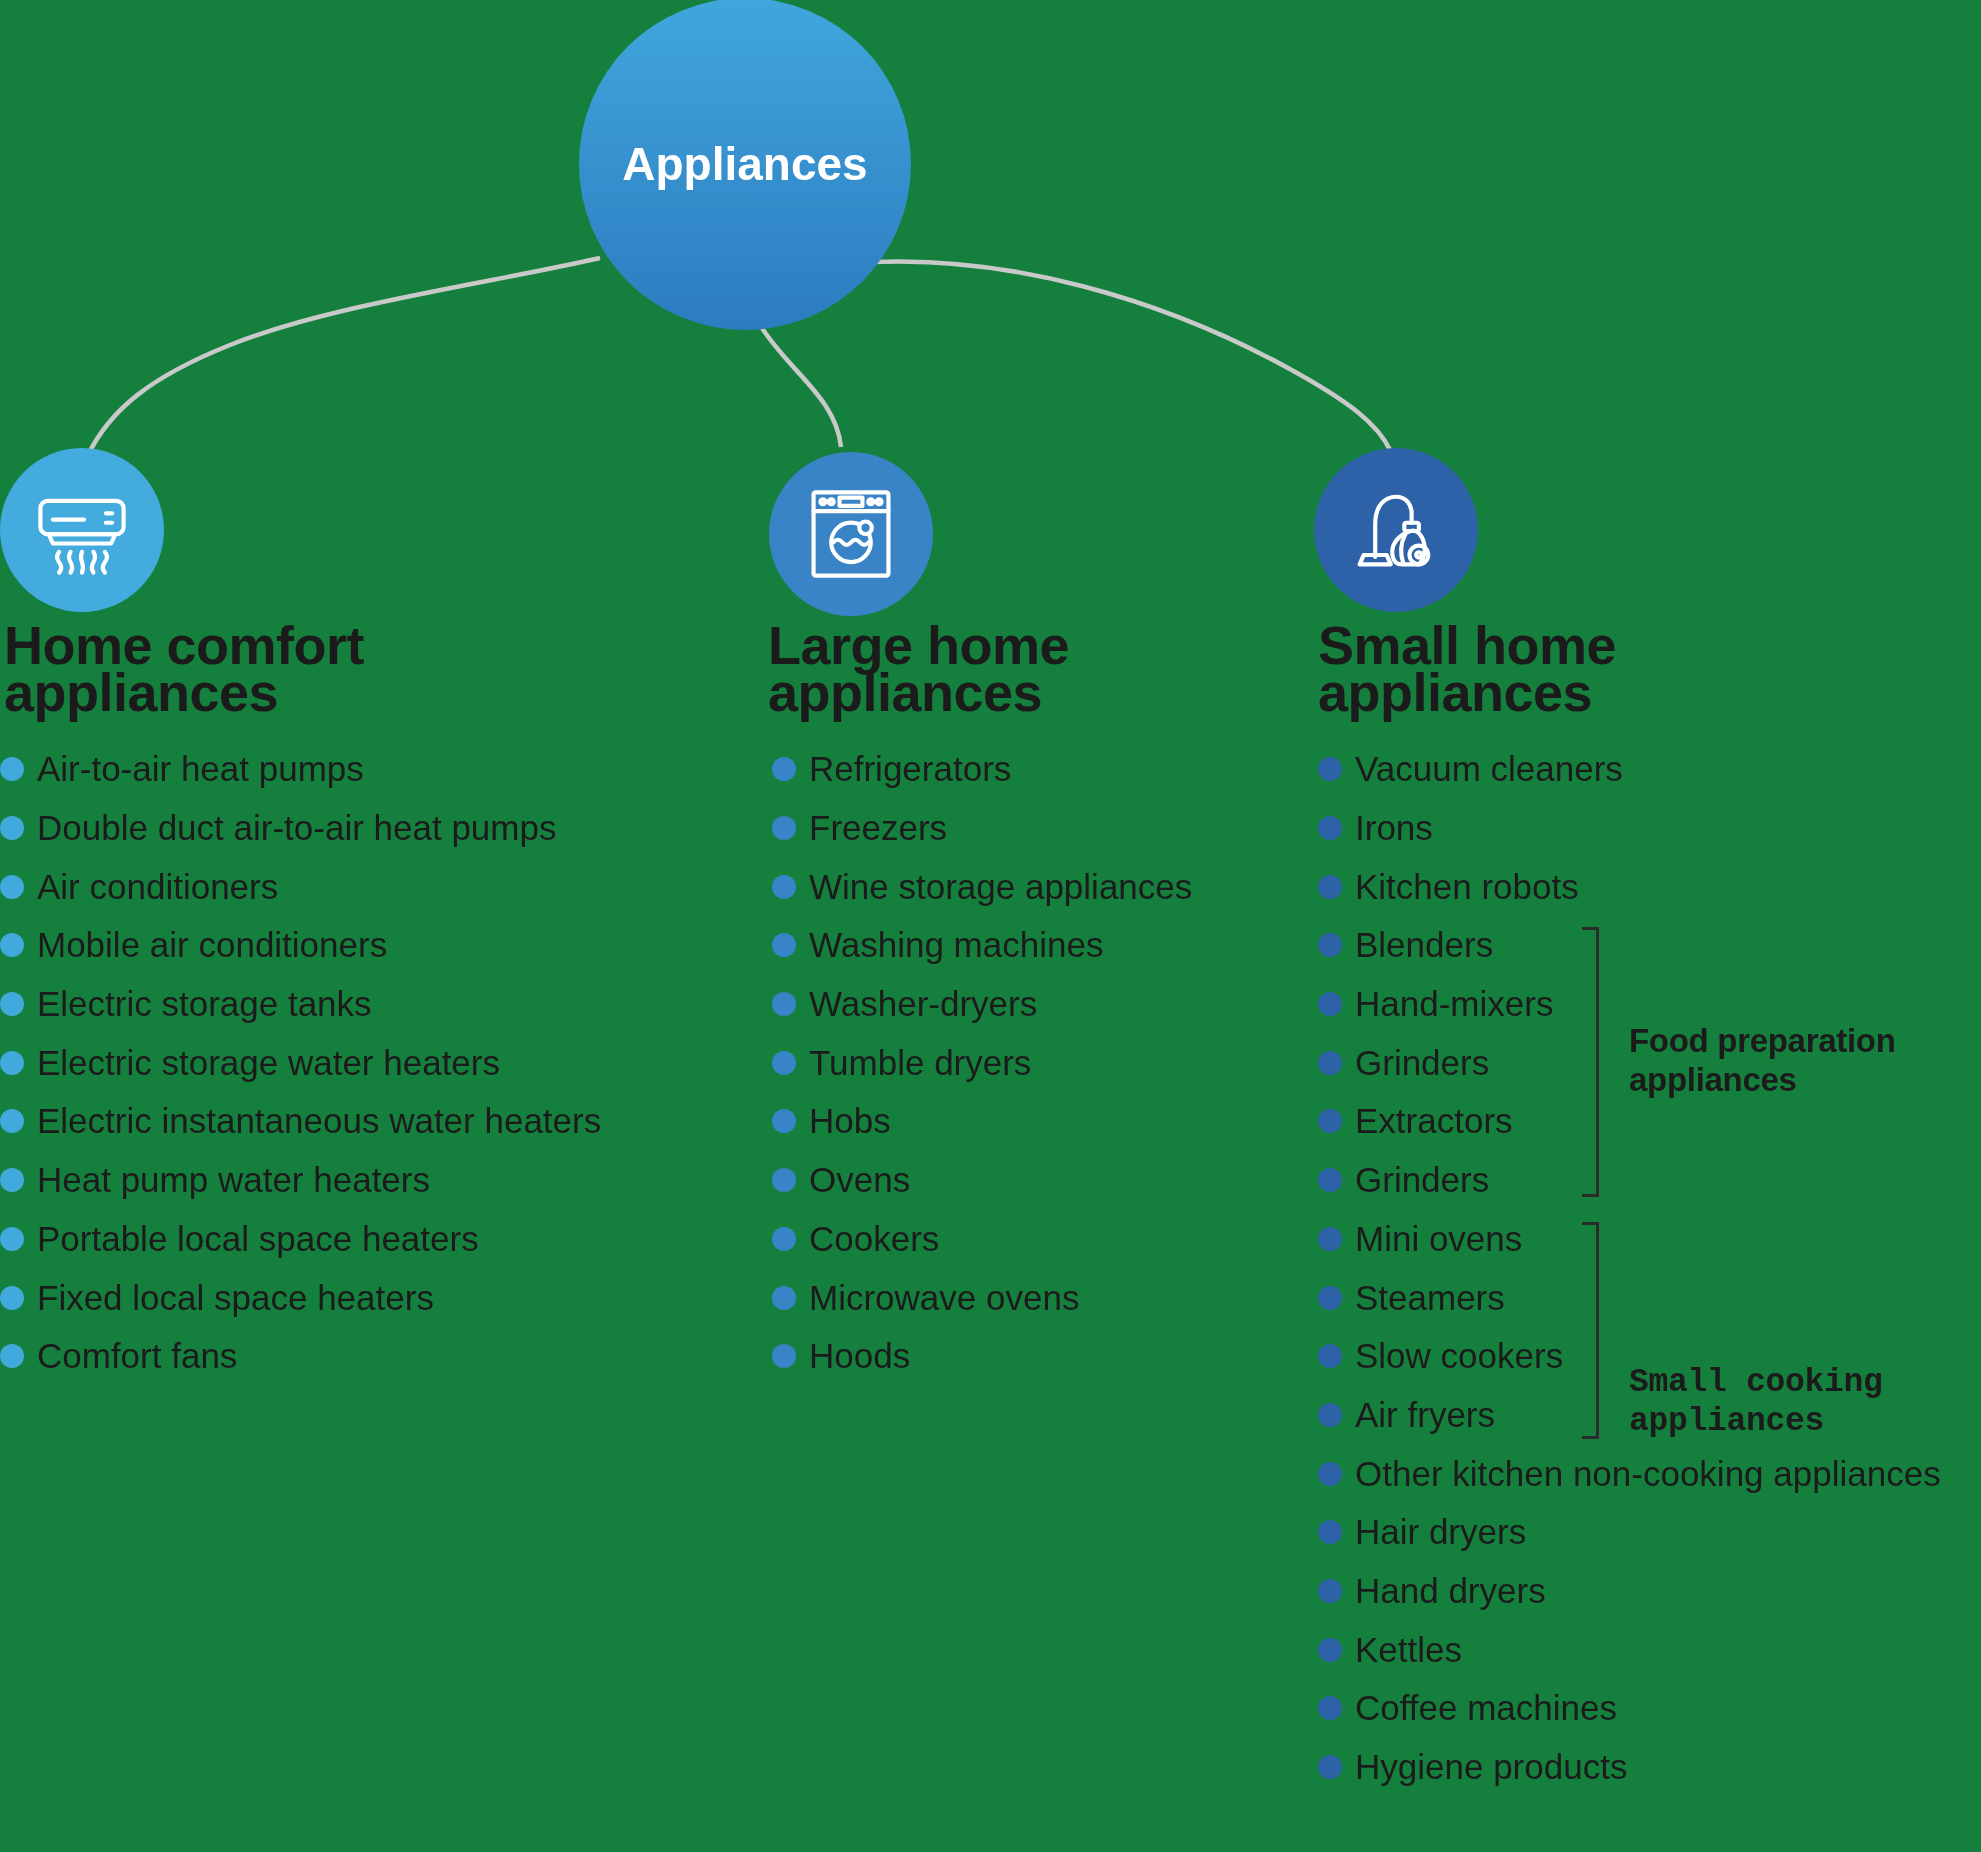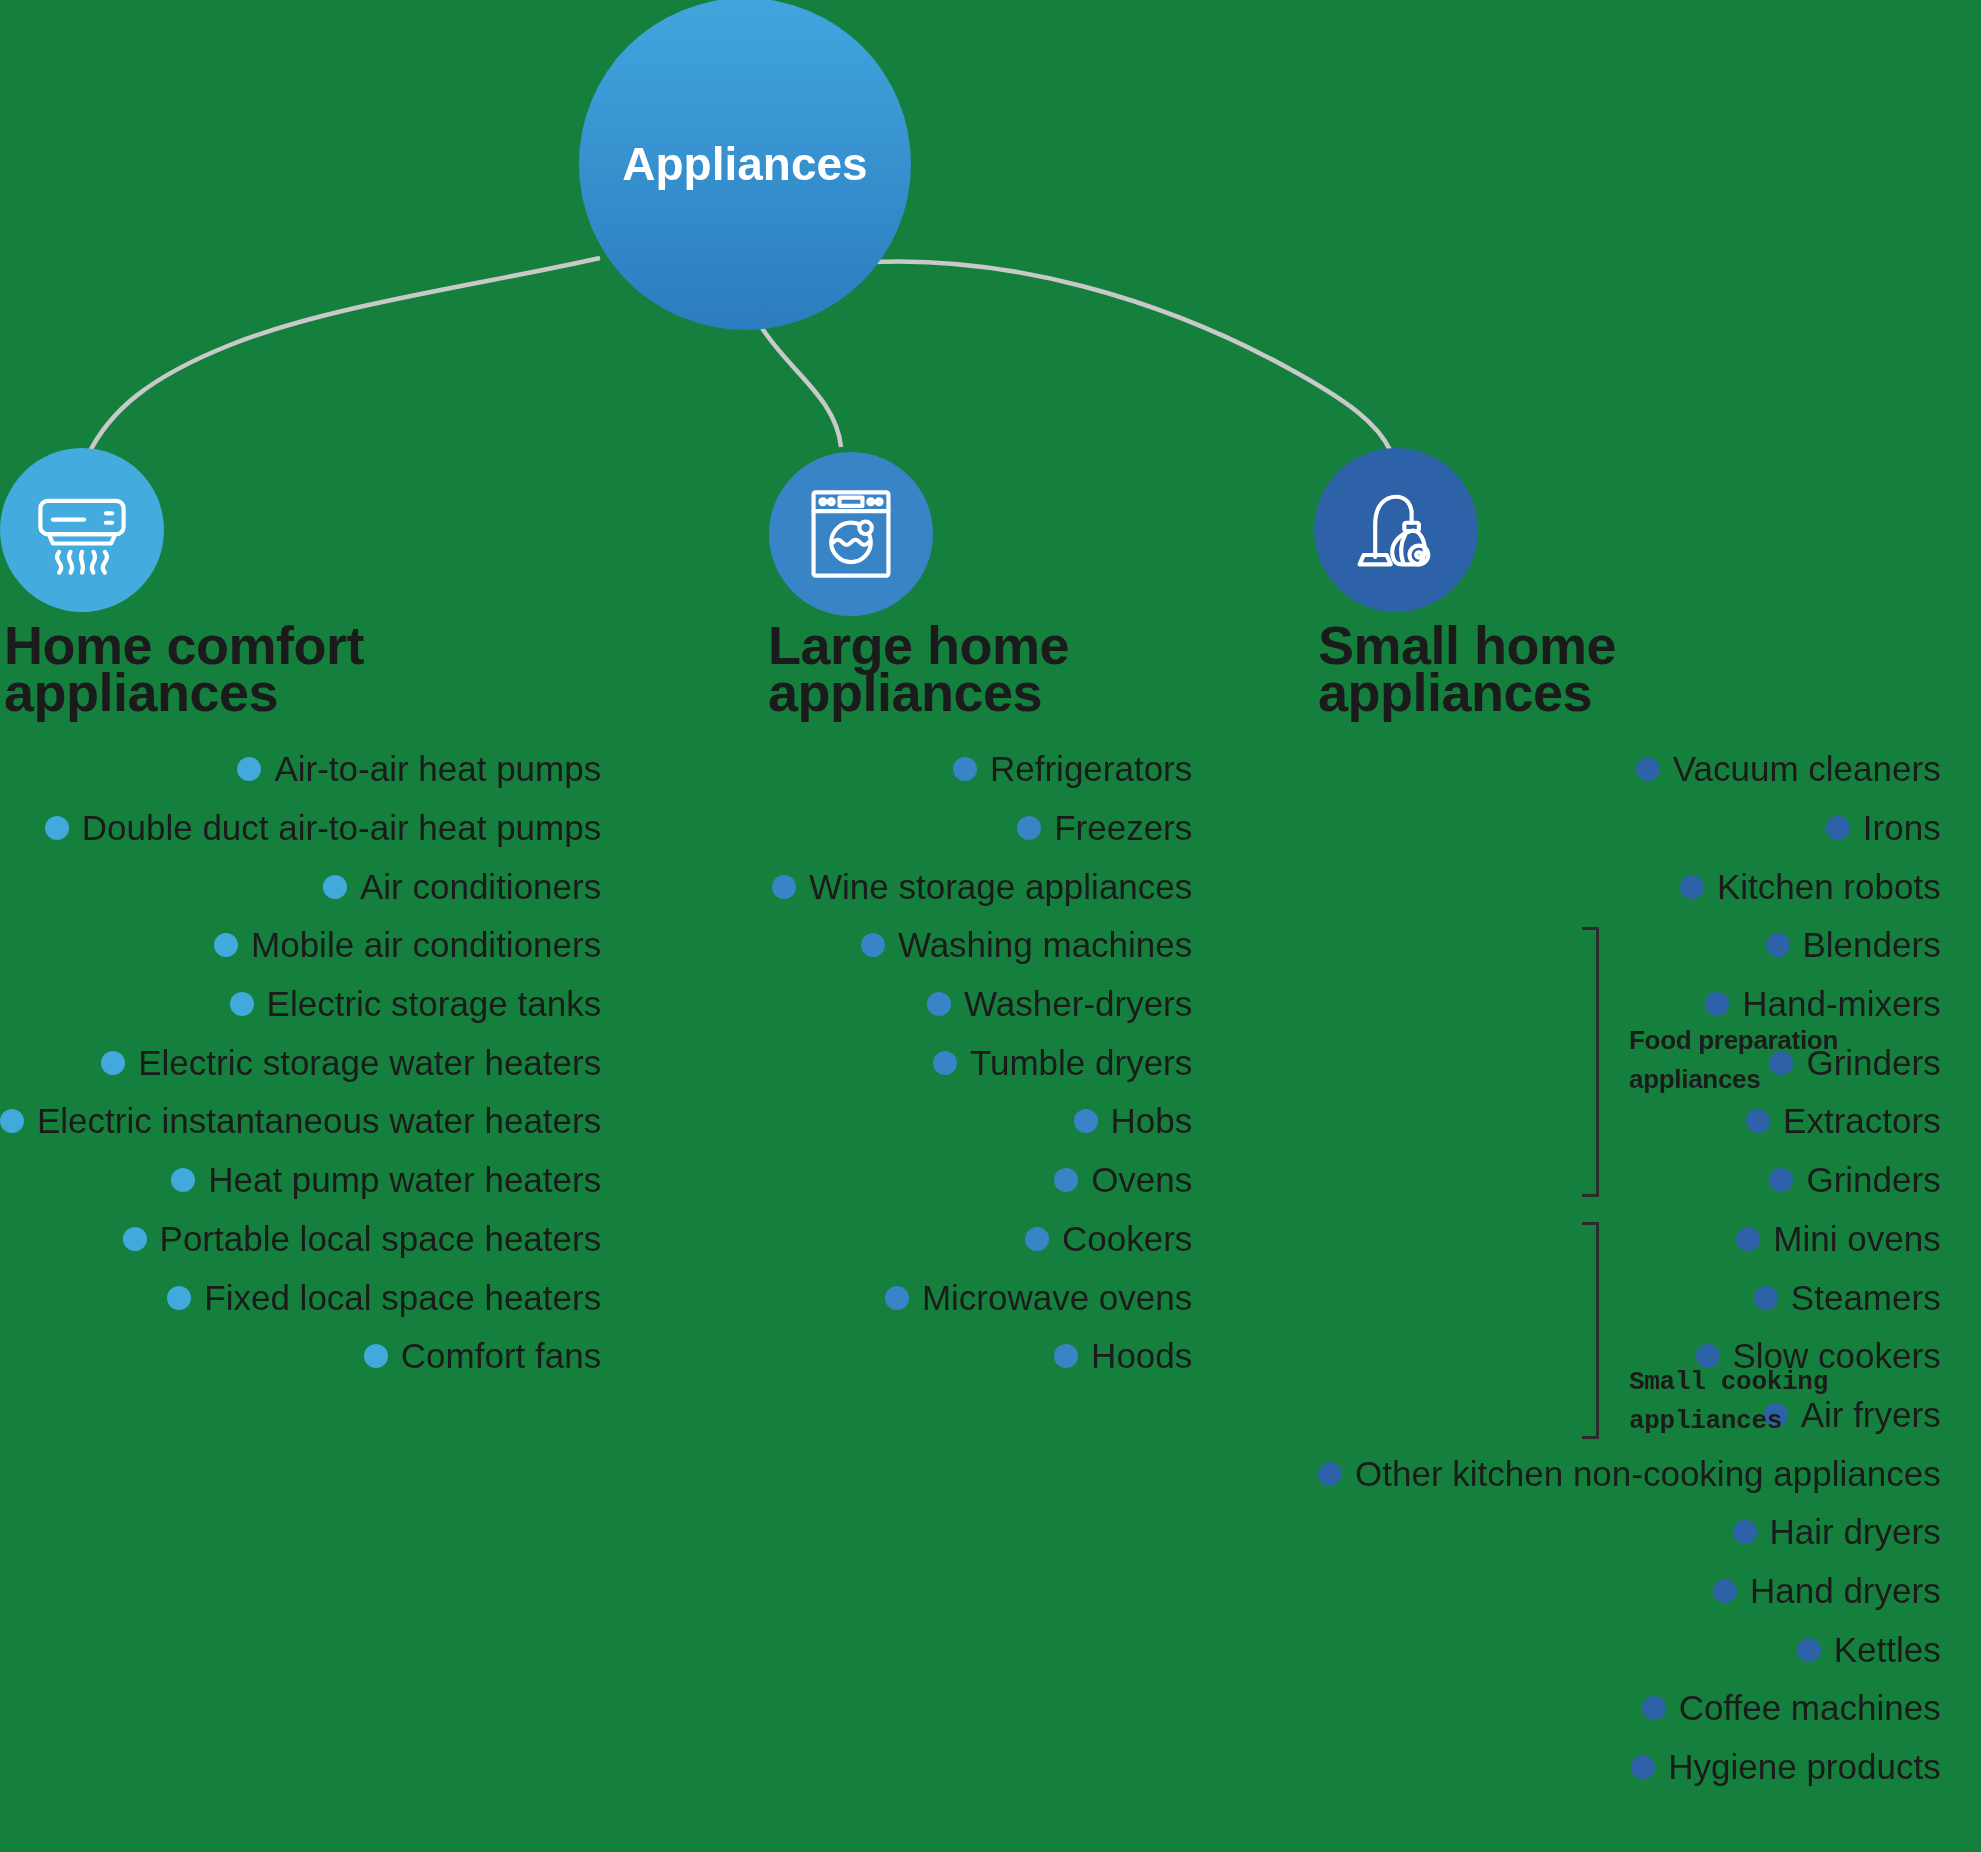--- a/index.html
+++ b/index.html
@@ -20,30 +20,30 @@
   .icon-stroke{fill:none;stroke:#ffffff;stroke-width:4;stroke-linecap:round;stroke-linejoin:round;}
   .cat-heading{position:absolute;font-size:54px;font-weight:bold;line-height:47px;letter-spacing:-0.5px;}
   .ch1{left:4px;top:622px;}
   .ch2{left:768px;top:622px;}
   .ch3{left:1318px;top:622px;}
   .hl{display:block;}
   ul.cat-list{position:absolute;list-style:none;margin:0;padding:0;}
   .l1{left:0px;top:740px;}
   .l2{left:772px;top:740px;}
   .l3{left:1318px;top:740px;}
-  li.item{height:58.7px;display:flex;align-items:center;white-space:nowrap;justify-content:flex-end;}
+  li.item{height:58.7px;display:flex;align-items:center;white-space:nowrap;}
   .bullet{width:24px;height:24px;border-radius:50%;margin-right:13px;flex-shrink:0;}
   .l1 .bullet{background:#42a9dc;}
   .l2 .bullet{background:#3884c6;}
   .l3 .bullet{background:#2d62a8;}
   .item-label{font-size:35px;}
   .bracket{position:absolute;left:1582px;width:17px;border:3px solid #2b2b2b;border-left:none;box-sizing:border-box;}
   .b1{top:927px;height:270px;}
   .b2{top:1222px;height:217px;}
-  .group-label{position:absolute;left:1629px;font-size:26px;font-weight:bold;line-height:39px;letter-spacing:-0.3px;}
+  .group-label{position:absolute;left:1629px;font-size:33px;font-weight:bold;line-height:39px;letter-spacing:-0.3px;}
   .g1{top:1021px;}
   .g2{top:1363px;font-family:Liberation Mono, monospace;}
 </style>
 </head>
 <body>
 
 <div class="canvas">
 
   <svg class="connectors" viewBox="0 0 1981 700">
     <path d="M600,258 C480,285 330,305 230,345 C150,377 110,410 88,455"></path>

